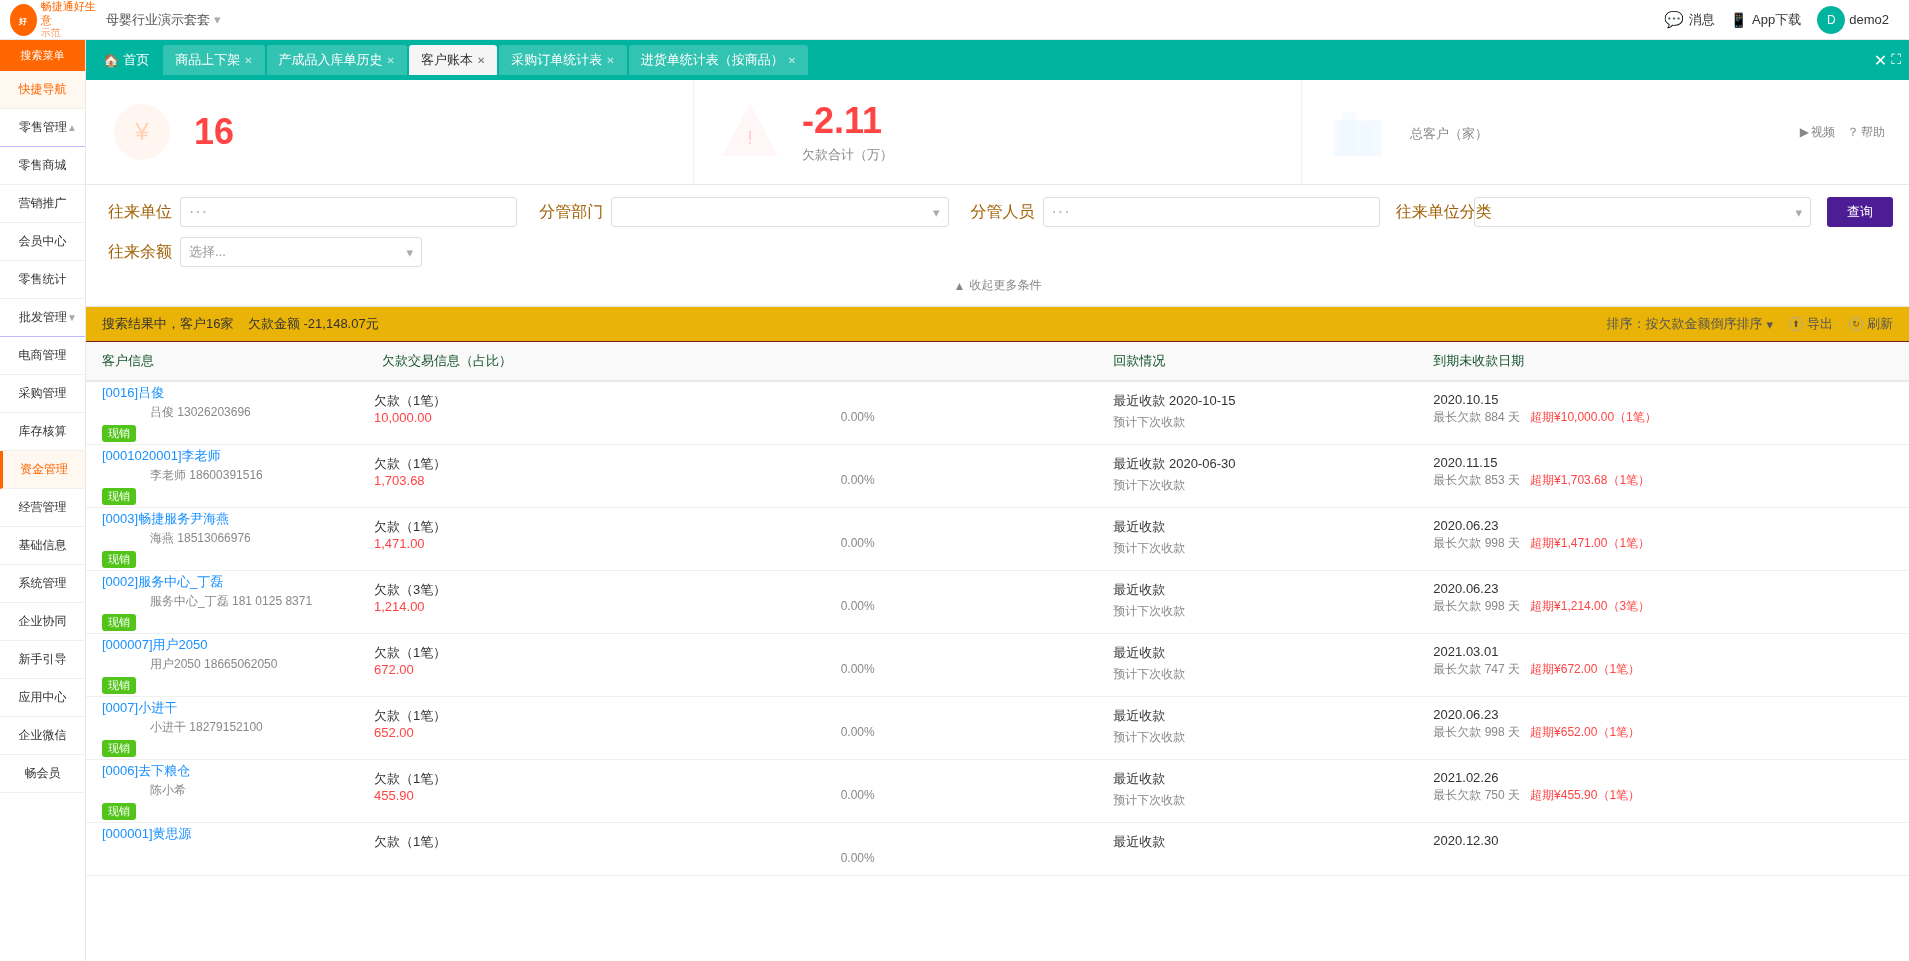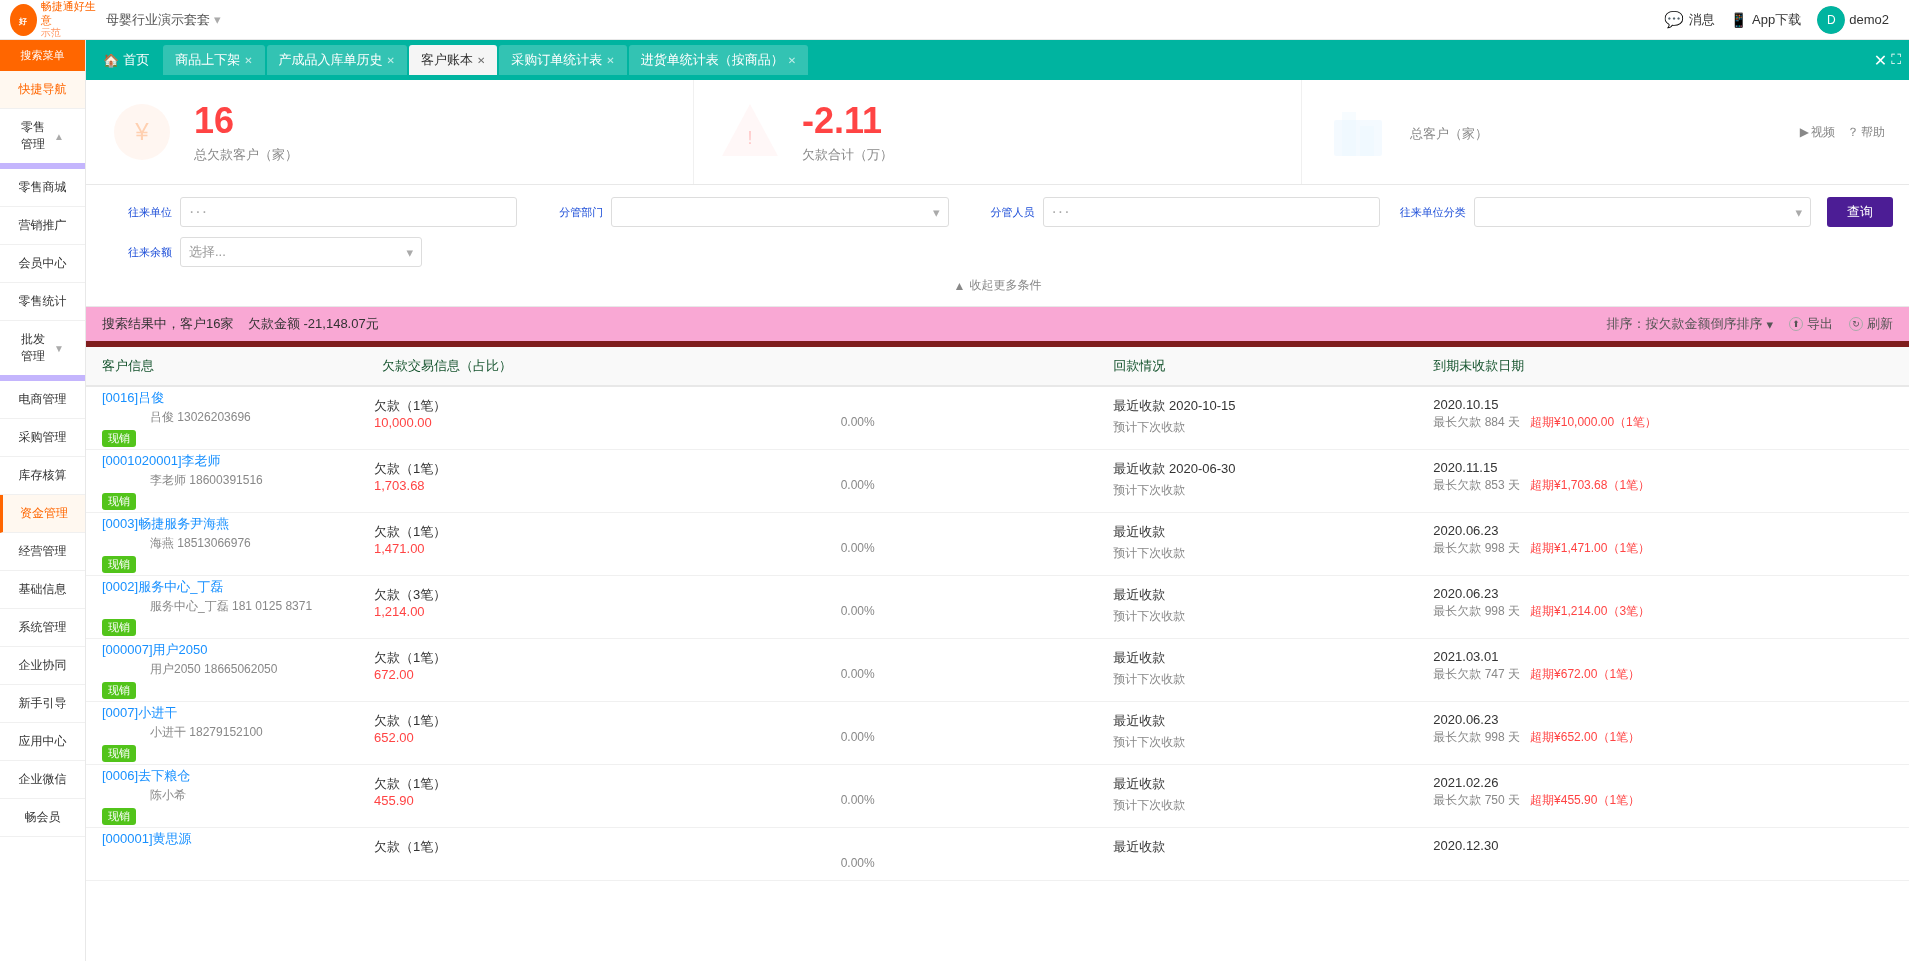--- a/index.html
+++ b/index.html
@@ -26,50 +26,50 @@
     .nav-tab.active { background: #f5f5f5; color: #333; }
     .nav-tab:not(.home):not(.active) { background: rgba(255,255,255,0.2); }
     .nav-tab .close-btn { font-size: 10px; opacity: 0.7; }
     .nav-tab-spacer { flex: 1; }
     .nav-tab-actions { display: flex; gap: 4px; padding-right: 4px; }
     .nav-tab-action-btn { color: #fff; cursor: pointer; font-size: 16px; }
 
     
     .sidebar-search { padding: 8px 6px; background: #ff6600; cursor: pointer; }
     .sidebar-item { padding: 10px 4px; text-align: center; cursor: pointer; font-size: 12px; color: #333; border-bottom: 1px solid #f0f0f0; }
-    .sidebar-item-with-arrow { display: flex; align-items: center; justify-content: flex-end; padding: 10px 21px; cursor: pointer; font-size: 12px; border-bottom: 6px solid #c4b5fd; }
+    .sidebar-item-with-arrow { display: flex; align-items: center; justify-content: flex-end; padding: 10px 8px; cursor: pointer; font-size: 12px; border-bottom: 1px solid #c4b5fd; }
 
     
     .summary-row { display: flex; background: #fff; border-bottom: 1px solid #e8e8e8; flex-shrink: 0; }
     .summary-card { flex: 1; display: flex; align-items: center; padding: 20px 24px; border-right: 1px solid #f0f0f0; }
     .summary-card:last-child { border-right: none; }
     .summary-icon { width: 64px; height: 64px; margin-right: 20px; flex-shrink: 0; opacity: 0.3; }
     .summary-data { flex: 1; }
     .summary-value { font-size: 36px; font-weight: bold; }
     .summary-value.red { color: #ff4444; }
     .summary-value.dark { color: #333; }
     .summary-label { font-size: 13px; color: #888; margin-top: 4px; }
     .summary-actions { display: flex; gap: 12px; align-items: flex-start; }
     .summary-action-link { color: #888; font-size: 12px; cursor: pointer; display: flex; align-items: center; gap: 2px; }
 
     
     .filter-section { background: #fff; padding: 12px 16px; flex-shrink: 0; border-bottom: 1px solid #e8e8e8; }
     .filter-row { display: flex; align-items: center; gap: 16px; margin-bottom: 10px; }
     .filter-item { display: flex; align-items: center; gap: 8px; flex: 1; }
-    .filter-label { font-size: 11px; color: #1d4ed8; white-space: nowrap; width: 70px; text-align: right; font-family: Liberation Serif, serif; }
+    .filter-label { font-size: 16px; color: #a16207; white-space: nowrap; width: 70px; text-align: right; font-family: Liberation Serif, serif; }
     .filter-input { flex: 1; height: 30px; border: 1px solid #ddd; border-radius: 3px; padding: 0 8px; font-size: 13px; display: flex; align-items: center; justify-content: space-between; color: #999; cursor: pointer; position: relative; }
     .filter-input .dots { color: #aaa; font-size: 16px; letter-spacing: 1px; }
     .filter-select { flex: 1; height: 30px; border: 1px solid #ddd; border-radius: 3px; padding: 0 8px; font-size: 13px; display: flex; align-items: center; justify-content: space-between; cursor: pointer; }
     .filter-select .arrow { color: #aaa; }
     .search-btn { background: #4c1d95; color: #fff; border: none; border-radius: 3px; padding: 6px 20px; font-size: 13px; cursor: pointer; white-space: nowrap; }
     .collapse-row { display: flex; justify-content: center; margin-top: 4px; }
     .collapse-btn { color: #888; font-size: 12px; cursor: pointer; display: flex; align-items: center; gap: 4px; }
 
     
-    .results-bar { display: flex; align-items: center; justify-content: space-between; padding: 8px 16px; background: #f9a8d4; border-bottom: 6px solid #7f1d1d; flex-shrink: 0; }
+    .results-bar { display: flex; align-items: center; justify-content: space-between; padding: 8px 16px; background: #eab308; border-bottom: 1px solid #7f1d1d; flex-shrink: 0; }
     .results-text { font-size: 13px; color: #333; }
     .results-actions { display: flex; align-items: center; gap: 16px; font-size: 13px; color: #555; }
     .sort-btn { display: flex; align-items: center; gap: 4px; cursor: pointer; }
     .action-link { display: flex; align-items: center; gap: 4px; cursor: pointer; color: #555; }
     .circle-icon { width: 14px; height: 14px; border-radius: 50%; border: 1.5px solid #aaa; display: inline-flex; align-items: center; justify-content: center; font-size: 9px; }
 
     
     .table-container { flex: 1; overflow-y: auto; background: #fff; }
     table { width: 100%; border-collapse: collapse; }
     thead tr { background: #f9f9f9; border-bottom: 2px solid #e8e8e8; }
@@ -239,21 +239,20 @@
       <div class="summary-row">
         <div class="summary-card">
           <div class="summary-icon">
             <svg width="64" height="64" viewBox="0 0 64 64">
               <circle cx="32" cy="32" r="28" fill="#ff9966" opacity="0.3"></circle>
               <text x="32" y="40" text-anchor="middle" font-size="24" fill="#ff6600">¥</text>
             </svg>
           </div>
           <div class="summary-data">
             <div class="summary-value red">16</div>
-            <div class="summary-label">总欠款客户（家）</div>
           </div>
         </div>
         <div class="summary-card">
           <div class="summary-icon">
             <svg width="64" height="64" viewBox="0 0 64 64">
               <polygon points="32,4 60,56 4,56" fill="#ffaaaa" opacity="0.3"></polygon>
               <text x="32" y="44" text-anchor="middle" font-size="18" fill="#ff4444">!</text>
             </svg>
           </div>
           <div class="summary-data">

